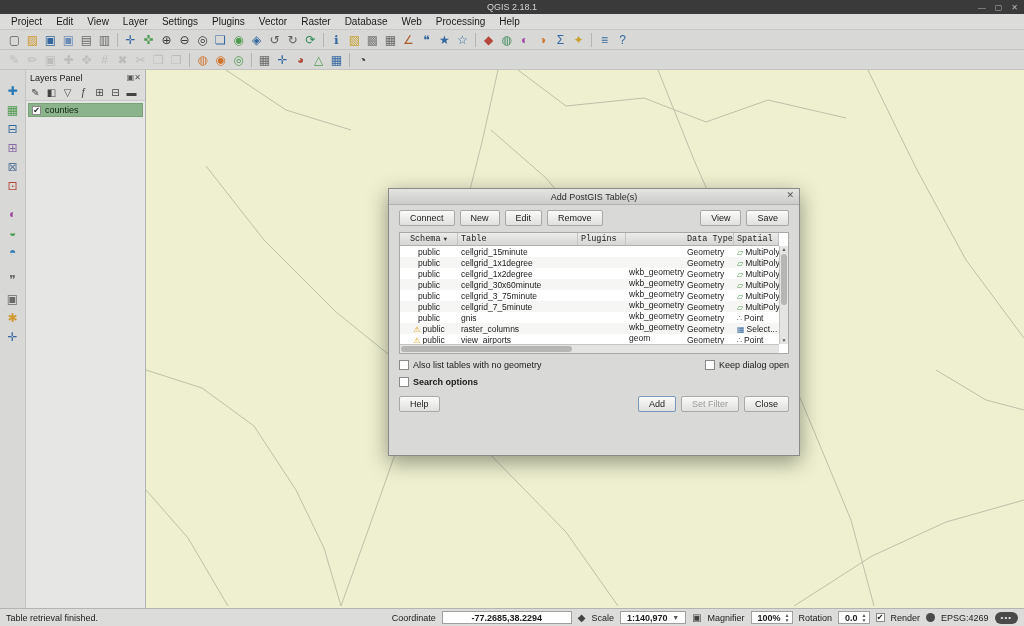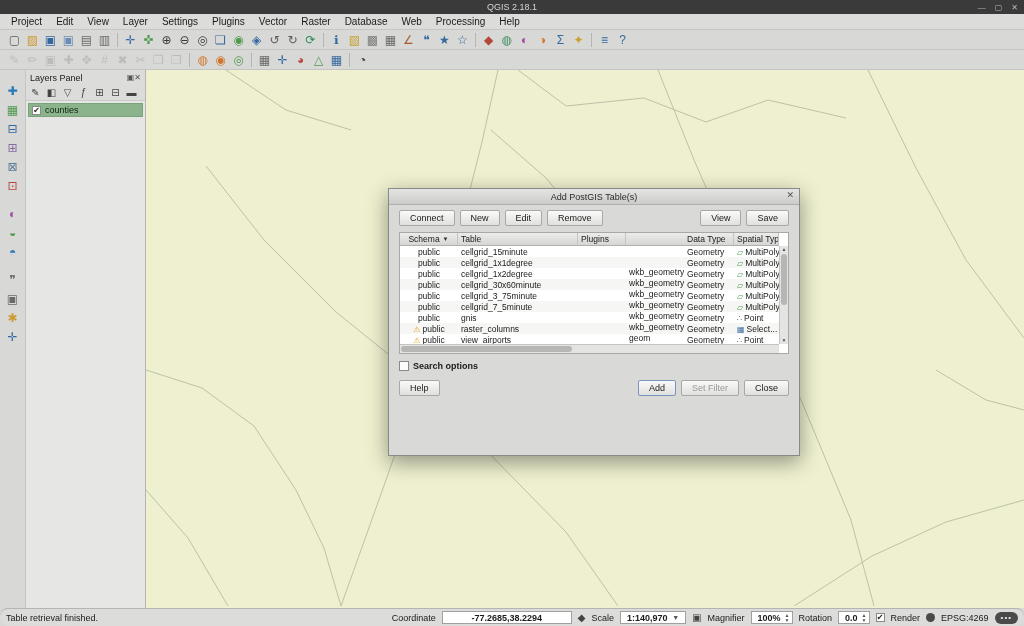--- a/index.html
+++ b/index.html
@@ -53,21 +53,21 @@
   .combo .sp { flex:1; }
   .combo .arrow { color:#555; font-size:8px; border-left:1px solid #b8b8b6; padding-left:5px; }
   .btn-row { display:flex; gap:5px; margin-top:5px; align-items:center; }
   .btn { height:16px; padding:0 10px; background:linear-gradient(#fafafa,#e0e0de); border:1px solid #a8a8a6; border-radius:2px; display:inline-flex; align-items:center; font-size:9px; color:#1a1a1a; cursor:default; }
   .btn.default { border-color:#7a96b8; }
   .btn.disabled { color:#9a9a98; }
   .sp { flex:1; }
 
   .pg-table { margin-top:6px; height:122px; background:#ffffff; border:1px solid #a8a8a6; position:relative; overflow:hidden; }
   .thead { display:flex; height:13px; background:linear-gradient(#ececea,#d6d6d4); border-bottom:1px solid #b0b0ae; font-size:8.5px; margin-right:9px; }
-  .thead .tc { border-right:1px solid #c4c4c2; display:flex; align-items:center; }
+  .thead .tc { border-right:1px solid #c4c4c2; display:flex; align-items:center;font-family:Liberation Mono, monospace; }
   .sort { font-size:6px; margin-left:3px; color:#333; }
   .tc { padding:0 3px; overflow:hidden; white-space:nowrap; }
   .c0 { width:58px; justify-content:center; text-align:center; flex:0 0 auto; }
   .c1 { width:120px; flex:0 0 auto; }
   .c2 { width:48px; flex:0 0 auto; }
   .c3 { width:58px; flex:0 0 auto;margin-top:40px; }
   .c4 { width:50px; flex:0 0 auto; }
   .c5 { flex:1; min-width:0; }
   .trow { display:flex; height:11px; align-items:center; font-size:8.5px; margin-right:9px; }
   .trow.alt { background:#f6f6f4; }
@@ -80,21 +80,21 @@
   .hscroll { position:absolute; bottom:0; left:0; right:9px; height:9px; background:#e4e4e2; border-top:1px solid #c4c4c2; }
   .hthumb { position:absolute; top:1px; left:1px; width:45%; bottom:1px; background:#b6b6b4; border-radius:3px; }
 
   .tooltip { position:absolute; left:39px; top:193px; background:#fdfdc8; border:1px solid #8a8a6a; padding:1px 4px; font-size:8px; white-space:nowrap; z-index:20; color:#222; }
 
   .opts-row { display:flex; margin-top:6px; align-items:center; font-size:9px; gap:4px; }
   .search-row { display:flex; margin-top:7px; align-items:center; font-size:9px; gap:4px; font-weight:bold; }
   .footer { display:flex; margin-top:9px; align-items:center; gap:5px; }
 
   
-  .statusbar { height:18px; background:#dcdcda; border-top:1px solid #b4b4b2; display:flex; align-items:center; padding:0 6px; font-size:9px; gap:6px; flex:0 0 auto;border-radius:8px; }
+  .statusbar { height:18px; background:#dcdcda; border-top:1px solid #b4b4b2; display:flex; align-items:center; padding:0 6px; font-size:9px; gap:6px; flex:0 0 auto; }
   .sb-box { background:#fff; border:1px solid #a0a09e; height:13px; display:flex; align-items:center; padding:0 6px;font-weight:bold; }
   .sb-coord { width:130px; justify-content:center; }
   .sb-combo { width:66px; }
   .sb-combo .arrow { margin-left:auto; font-size:7px; color:#555; }
   .sb-spin { padding-right:2px; }
   .spin-arrows { display:flex; flex-direction:column; font-size:5px; line-height:5px; color:#555; margin-left:4px; }
   .sb-icon { font-size:10px; color:#444; }
   .epsg-dot { width:9px; height:9px; border-radius:50%; background:#4a4a4a; display:inline-block; }
   .log-bubble { background:#4a4a4a; color:#e8e8e8; border-radius:7px; height:12px; padding:0 6px; display:flex; align-items:center; font-size:8px; letter-spacing:1px; }
 </style>
@@ -356,20 +356,27 @@
         <div class="vscroll">
           <div class="varrow">▲</div>
           <div class="vthumb"></div>
           <div class="varrow dn">▼</div>
         </div>
         <div class="hscroll">
           <div class="hthumb"></div>
         </div>
       </div>
 
+      <div class="opts-row">
+        <span class="cb"></span>
+        <span>Also list tables with no geometry</span>
+        <span class="sp"></span>
+        <span class="cb"></span>
+        <span>Keep dialog open</span>
+      </div>
       <div class="search-row">
         <span class="cb"></span>
         <span>Search options</span>
       </div>
       <div class="footer">
         <span class="btn">Help</span>
         <span class="sp"></span>
         <span class="btn default">Add</span>
         <span class="btn disabled">Set Filter</span>
         <span class="btn">Close</span>

